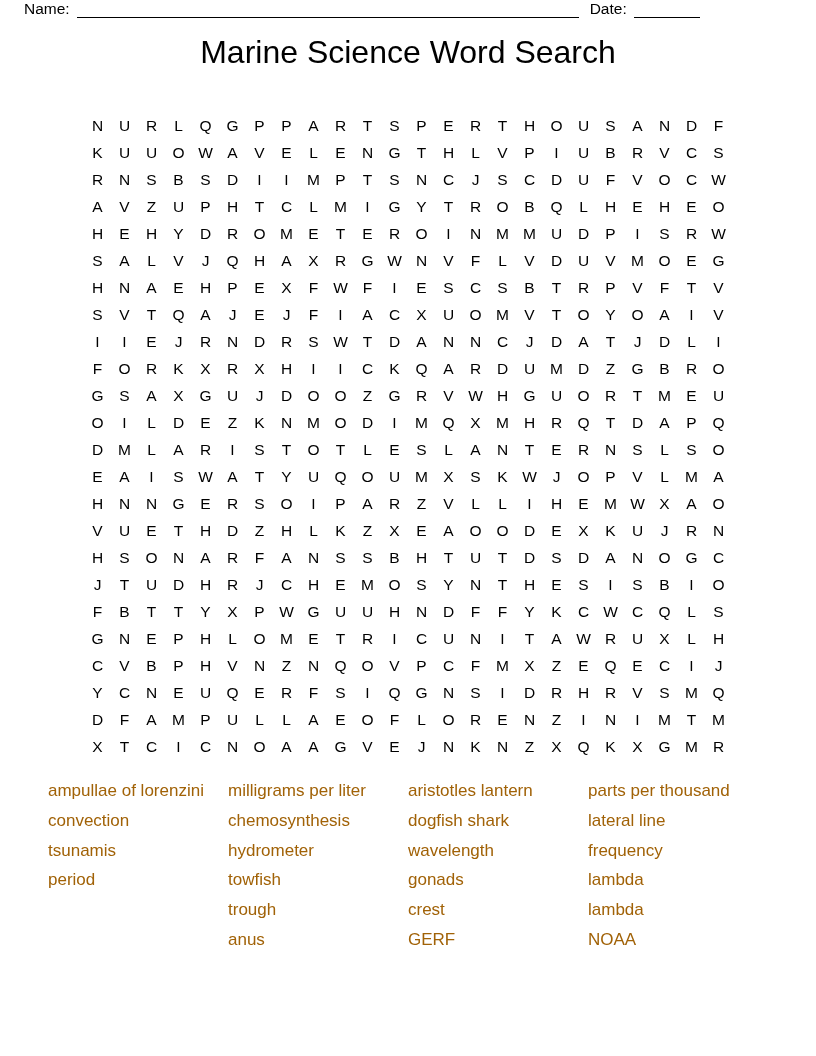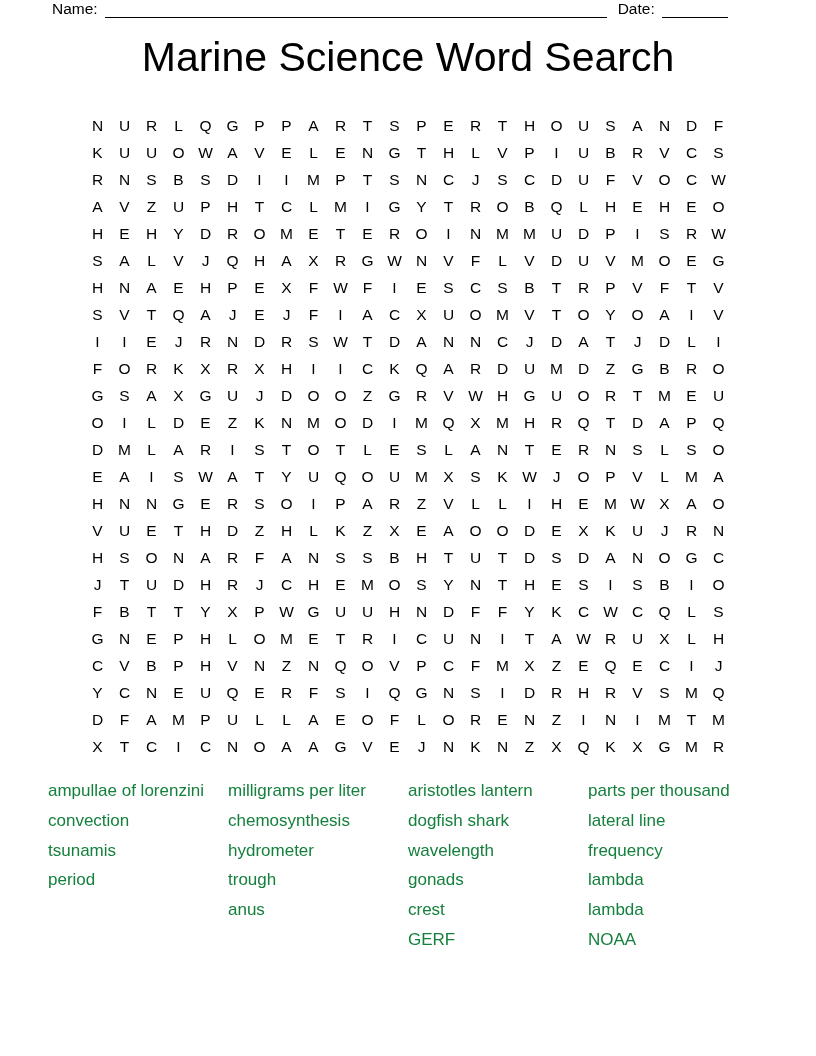--- a/index.html
+++ b/index.html
@@ -14,21 +14,21 @@
     background: #ffffff;
     color: #000000;
     font-family: "Liberation Sans", "DejaVu Sans", sans-serif;
     overflow: hidden;
     box-sizing: border-box;
   }
   
   .header-row {
     position: absolute;
     top: 0px;
-    left: 52px;
+    left: 24px;
     width: 698px;
     display: flex;
     align-items: flex-end;
     font-size: 15.5px;
     line-height: 18px;
   }
   .h-label { white-space: pre; }
   .fill-line {
     border-bottom: 1.4px solid #000000;
     height: 15px;
@@ -38,21 +38,21 @@
   .fill-line.date { width: 66px; margin-left: 7px; }
 
   
   .title {
     position: absolute;
     top: 34px;
     left: 0;
     width: 100%;
     margin: 0;
     text-align: center;
-    font-size: 41px;
+    font-size: 32px;
     font-weight: 500;
     letter-spacing: 0px;
     color: #000000;
   }
 
   
   .letter-grid {
     position: absolute;
     top: 112px;
     left: 84px;
@@ -78,21 +78,21 @@
     display: flex;
   }
   .word-col {
     width: 180px;
     flex: 0 0 180px;
   }
   .word-item {
     font-size: 17px;
     line-height: 29.8px;
     white-space: nowrap;
-    color: #15803d;
+    color: #a16207;
   }
 </style>
 </head>
 <body>
 
 <div class="page">
 
   <div class="header-row">
     <span class="h-label">Name:</span>
     <span class="fill-line name"></span>
@@ -685,20 +685,21 @@
       <div class="word-col">
         <div class="word-item">ampullae of lorenzini</div>
         <div class="word-item">convection</div>
         <div class="word-item">tsunamis</div>
         <div class="word-item">period</div>
       </div>
       <div class="word-col">
         <div class="word-item">milligrams per liter</div>
         <div class="word-item">chemosynthesis</div>
         <div class="word-item">hydrometer</div>
+        <div class="word-item">towfish</div>
         <div class="word-item">trough</div>
         <div class="word-item">anus</div>
       </div>
       <div class="word-col">
         <div class="word-item">aristotles lantern</div>
         <div class="word-item">dogfish shark</div>
         <div class="word-item">wavelength</div>
         <div class="word-item">gonads</div>
         <div class="word-item">crest</div>
         <div class="word-item">GERF</div>

